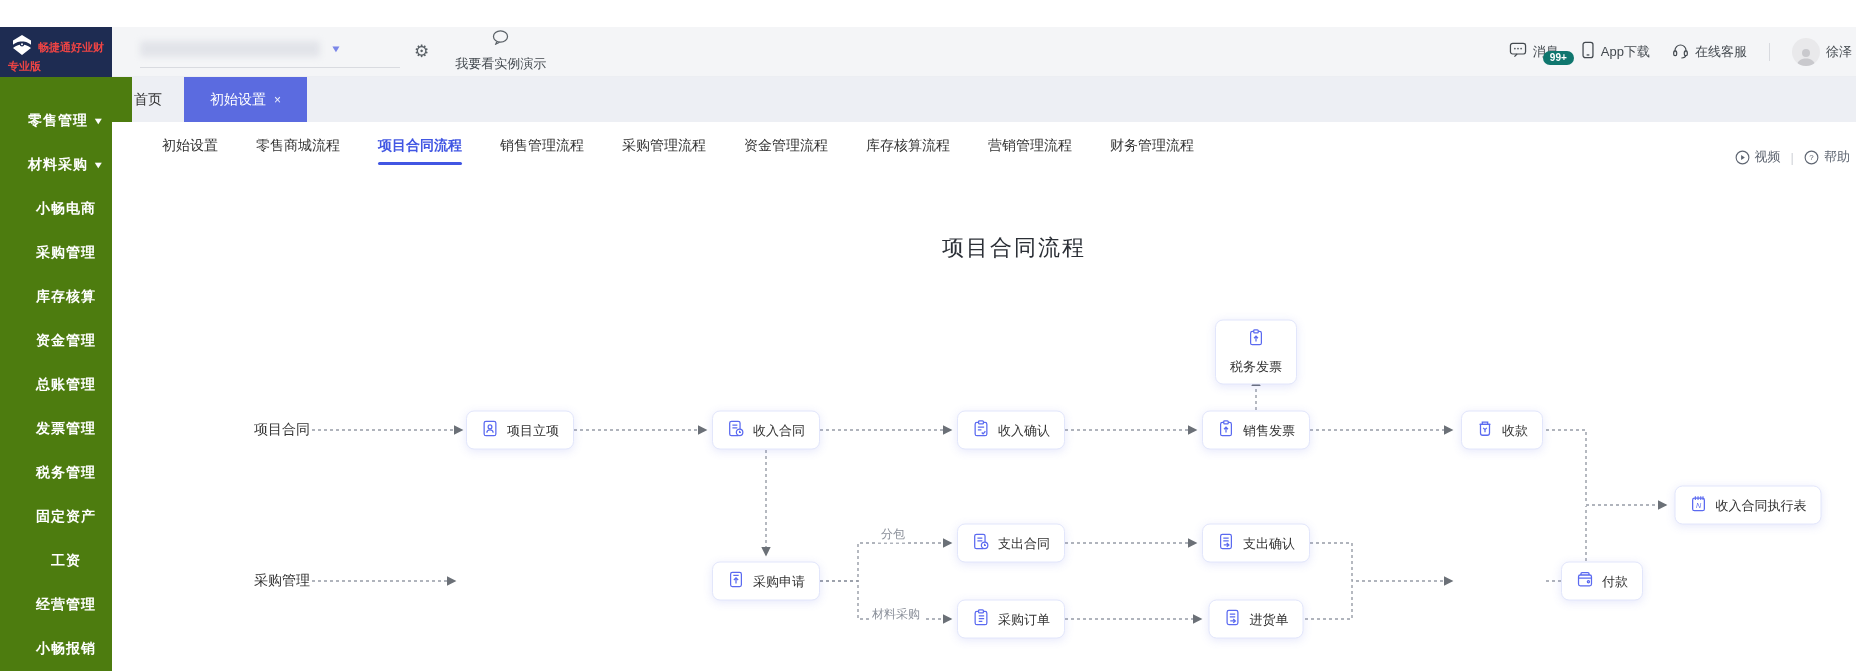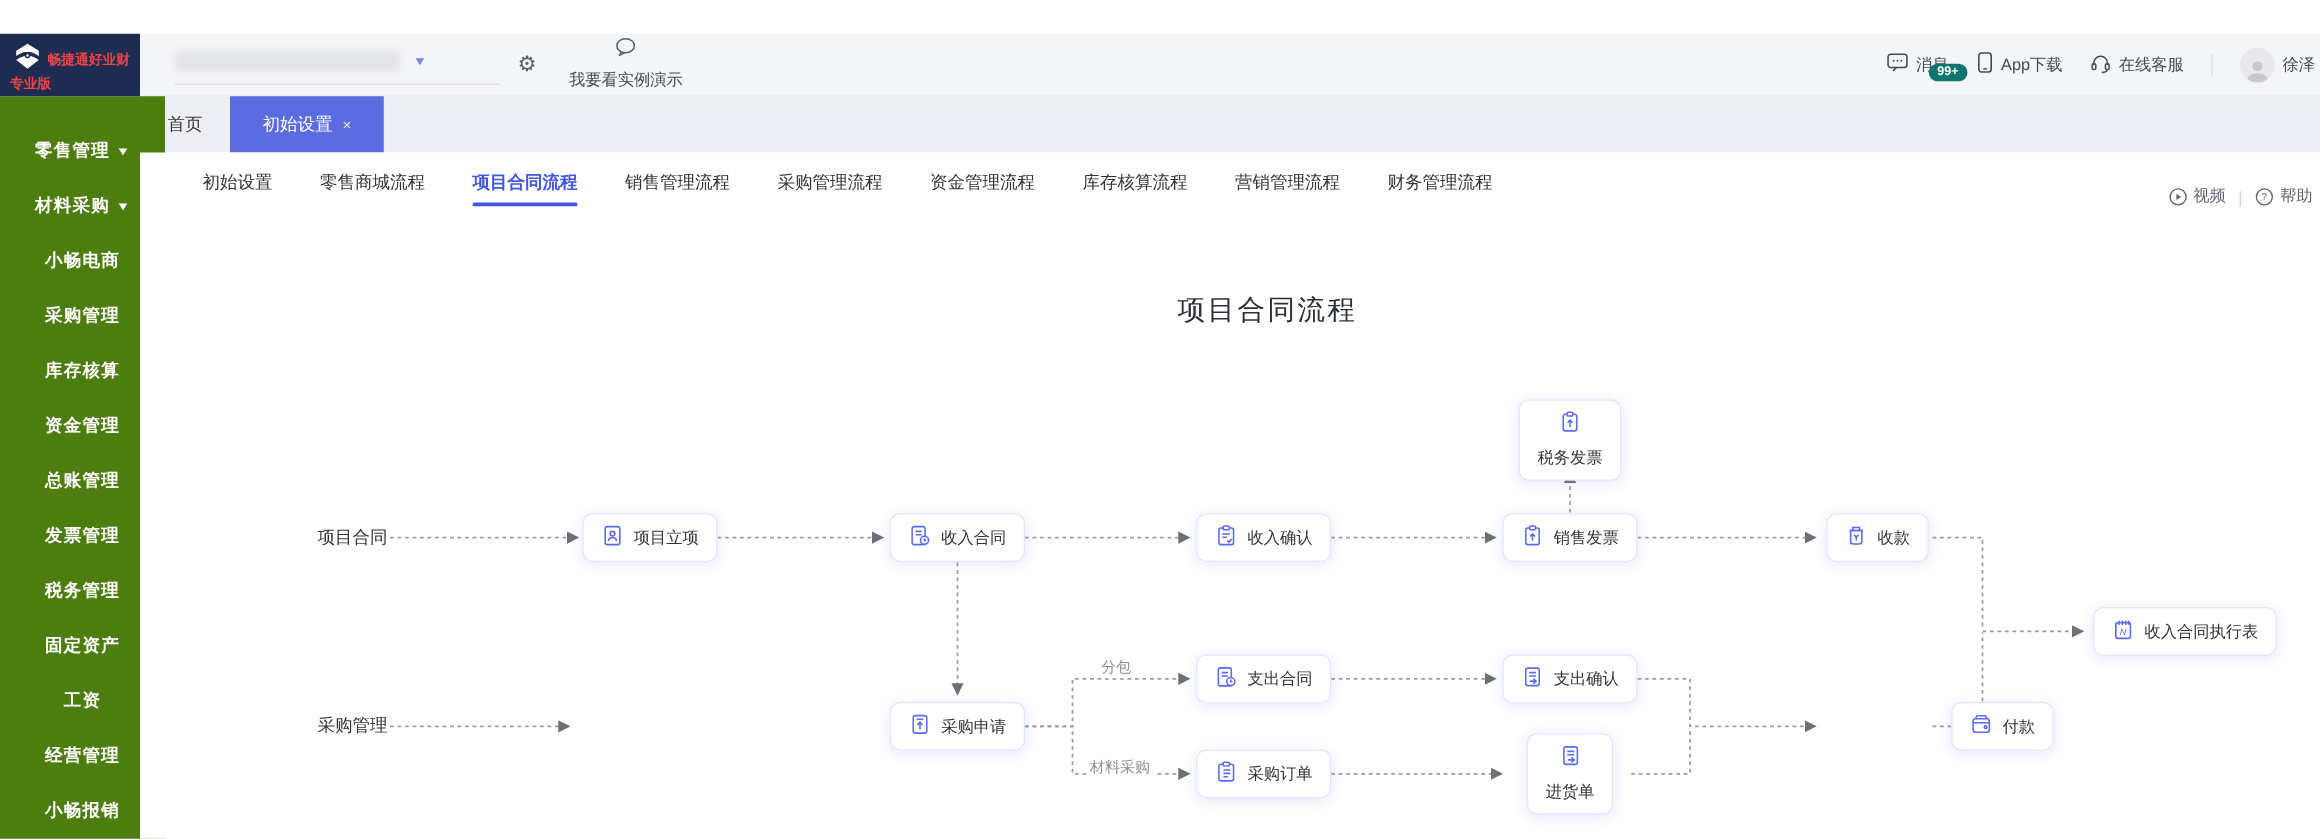--- a/index.html
+++ b/index.html
@@ -347,21 +347,21 @@
       <span>采购申请</span>
     </div>
     <div class="flow-node" style="left: 1011px; top: 619px;">
       <span class="node-icon"><svg width="18" height="18" viewBox="0 0 20 20" fill="none" stroke="#5b6af0" stroke-width="1.4">
           <rect x="3.5" y="3.2" width="13" height="14.8" rx="2"></rect>
           <rect x="7.3" y="1.4" width="5.4" height="3.4" rx="1" fill="#fff"></rect>
           <path d="M7.5 8.3h6M7.5 11.3h6M7.5 14.3h4"></path>
         </svg></span>
       <span>采购订单</span>
     </div>
-    <div class="flow-node" style="left: 1256px; top: 619px; flex-direction: column;">
+    <div class="flow-node" style="left: 1256px; top: 619px;">
       <span class="node-icon"><svg width="18" height="18" viewBox="0 0 20 20" fill="none" stroke="#5b6af0" stroke-width="1.4">
           <rect x="4" y="2.2" width="12" height="15.6" rx="2"></rect>
           <path d="M7 6.2h6M7 9.2h6"></path>
           <path d="M7.5 13.8h5.5M10.8 11.6l2.4 2.2-2.4 2.2"></path>
         </svg></span>
       <span>进货单</span>
     </div>
     <div class="flow-node" style="left: 1578px; top: 581px; margin-left: 24px;">
       <span class="node-icon"><svg width="18" height="18" viewBox="0 0 20 20" fill="none" stroke="#5b6af0" stroke-width="1.4">
           <rect x="2.8" y="5" width="14.4" height="12" rx="2"></rect>

